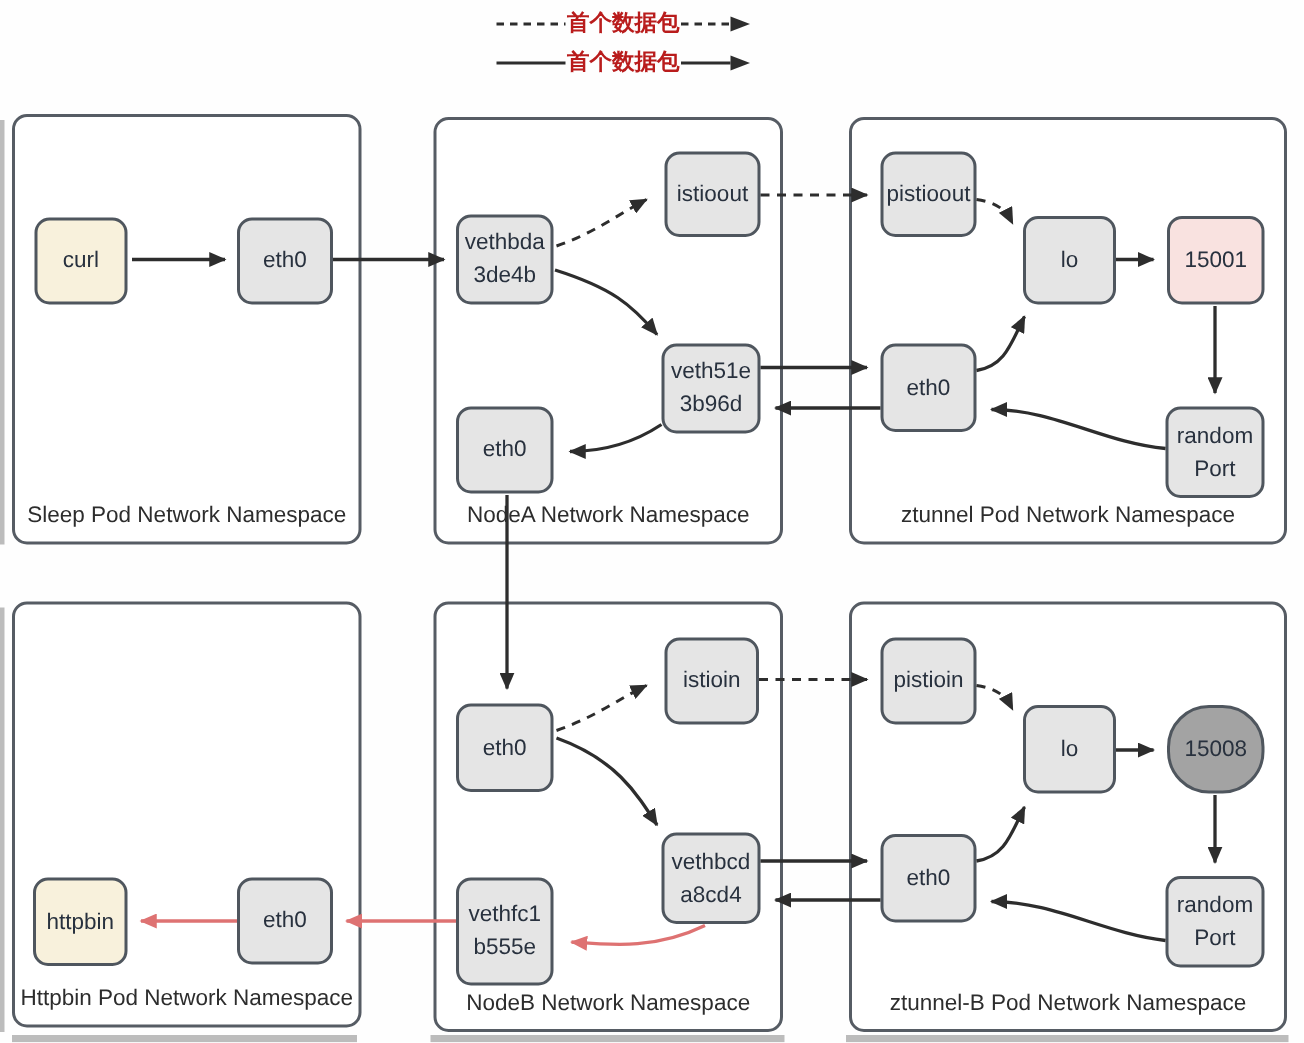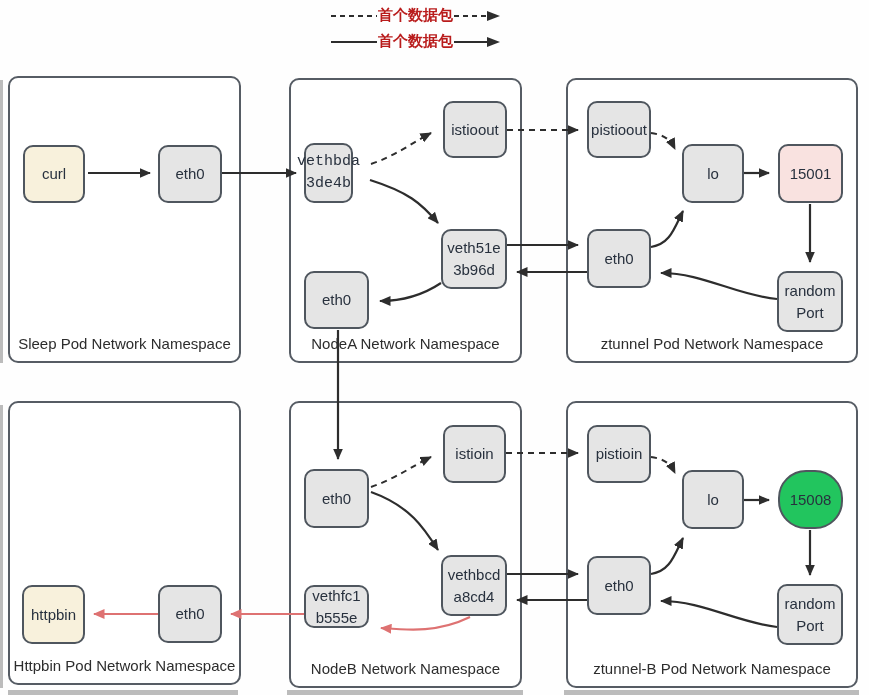--- a/index.html
+++ b/index.html
@@ -10,21 +10,21 @@
   .ns{position:absolute;border:2px solid #565c64;border-radius:10px;box-sizing:border-box;background:#ffffff;}
   .ns-label{position:absolute;left:0;right:0;bottom:9px;text-align:center;font-size:15px;color:#2d2d2d;white-space:nowrap;}
   .node{
     position:absolute;border:2px solid #4f565e;border-radius:10px;box-sizing:border-box;
     display:flex;flex-direction:column;align-items:center;justify-content:center;
     font-size:15px;color:#28313e;line-height:1.45;text-align:center;
   }
   .c-blue{background:#e5e5e5;}
   .c-cream{background:#f8f1dc;}
   .c-pink{background:#f9e2e0;}
-  .c-green{background:#22c55e;border-radius:28px;}
+  .c-green{background:#a3a3a3;border-radius:28px;}
   svg.wires{position:absolute;left:0;top:0;pointer-events:none;}
   .legend{position:absolute;left:330px;top:5px;display:flex;flex-direction:column;gap:5px;}
   .legend-row{display:flex;align-items:center;height:21px;}
   .legend-label{font-size:15px;color:#b91c1c;font-weight:600;white-space:nowrap;}
   .edge-shadow{position:absolute;background:#bcbcbc;}
   .edge-shadow.v{width:3px;}
 </style>
 </head>
 <body>
 
@@ -77,21 +77,21 @@
     <div class="ns-label">ztunnel-B Pod Network Namespace</div>
   </div>
 
   <div class="node c-cream" style="left:23px;top:145px;width:62px;height:58px;">
     <span>curl</span>
   </div>
   <div class="node c-blue" style="left:158px;top:145px;width:64px;height:58px;">
     <span>eth0</span>
   </div>
 
-  <div class="node c-blue" style="left:304px;top:143px;width:49px;height:60px;font-family:Liberation Mono, monospace;">
+  <div class="node c-blue" style="left:304px;top:143px;width:65px;height:60px;">
     <span>vethbda</span>
     <span>3de4b</span>
   </div>
   <div class="node c-blue" style="left:443px;top:101px;width:64px;height:57px;">
     <span>istioout</span>
   </div>
   <div class="node c-blue" style="left:441px;top:229px;width:66px;height:60px;">
     <span>veth51e</span>
     <span>3b96d</span>
   </div>
@@ -126,21 +126,21 @@
   <div class="node c-blue" style="left:304px;top:469px;width:65px;height:59px;">
     <span>eth0</span>
   </div>
   <div class="node c-blue" style="left:443px;top:425px;width:63px;height:58px;">
     <span>istioin</span>
   </div>
   <div class="node c-blue" style="left:441px;top:555px;width:66px;height:61px;">
     <span>vethbcd</span>
     <span>a8cd4</span>
   </div>
-  <div class="node c-blue" style="left:304px;top:585px;width:65px;height:43px;">
+  <div class="node c-blue" style="left:304px;top:585px;width:65px;height:72px;">
     <span>vethfc1</span>
     <span>b555e</span>
   </div>
 
   <div class="node c-blue" style="left:587px;top:425px;width:64px;height:58px;">
     <span>pistioin</span>
   </div>
   <div class="node c-blue" style="left:682px;top:470px;width:62px;height:59px;">
     <span>lo</span>
   </div>

